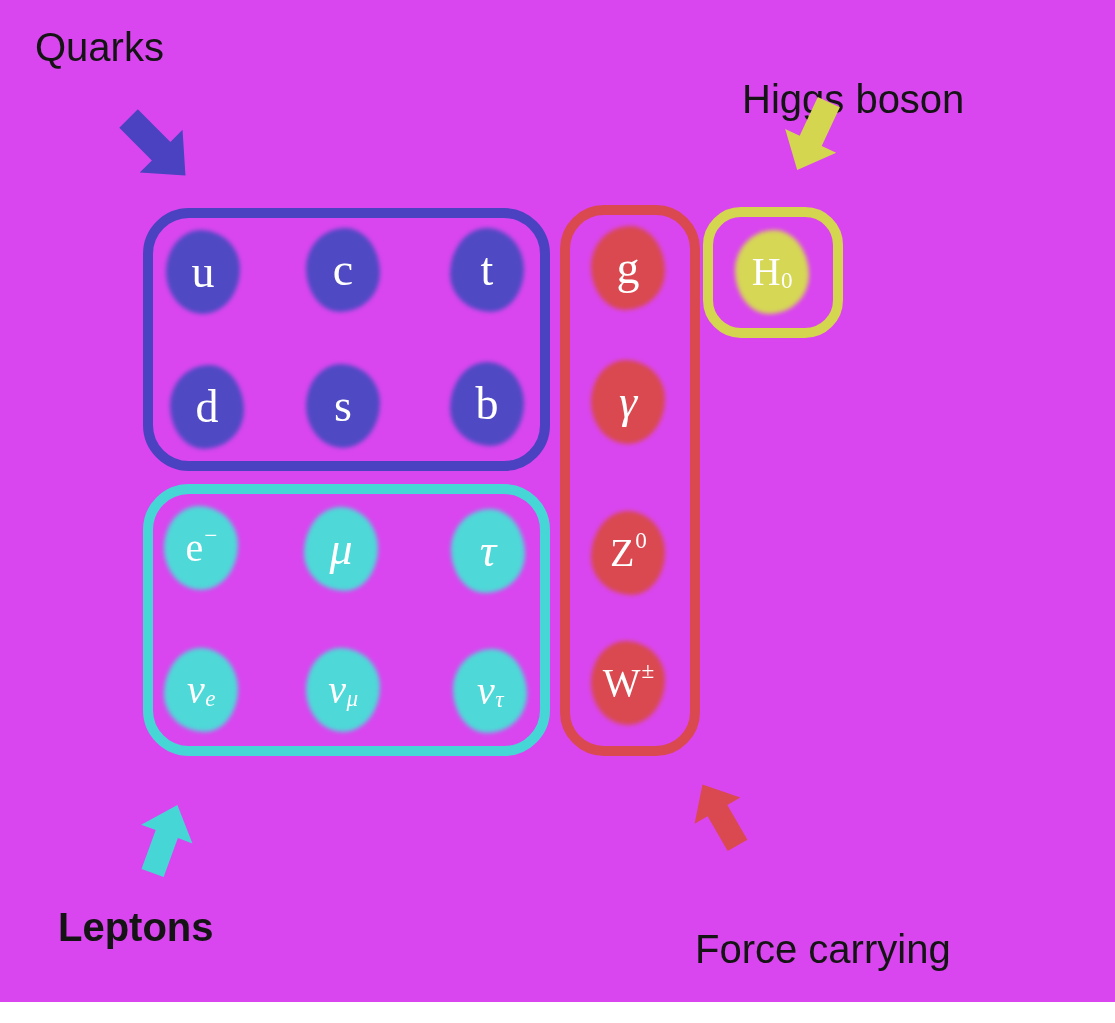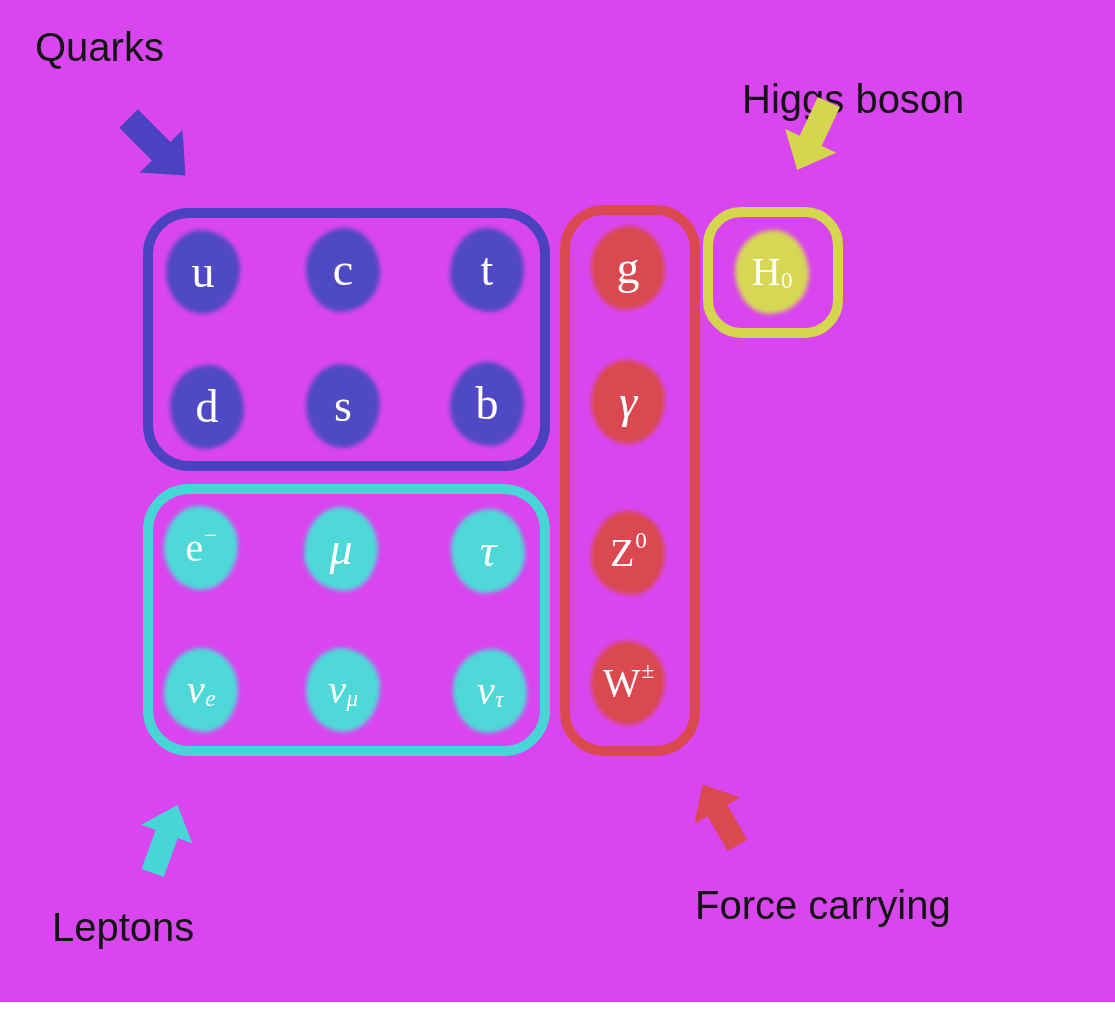--- a/index.html
+++ b/index.html
@@ -57,22 +57,22 @@
   
   .label {
     position: absolute;
     color: #141414;
     font-size: 40px;
     line-height: 1.35;
     white-space: nowrap;
   }
   .label-quarks  { left: 35px;  top: 20px; }
   .label-higgs   { left: 742px; top: 36px; margin-top: 36px; }
-  .label-leptons { left: 52px;  top: 900px; }
-  .label-force   { left: 695px; top: 878px; white-space: normal; width: 320px; }
+  .label-leptons { left: 58px;  top: 900px; font-weight: bold; }
+  .label-force   { left: 695px; top: 922px; white-space: normal; width: 320px; }
 
   
   .arrow { position: absolute; }
   .arrow svg { display: block; width: 100%; height: 100%; }
   .arrow-quarks  { left: 122px; top: 104px; width: 70px; height: 86px; transform: rotate(135deg); }
   .arrow-higgs   { left: 781px; top: 96px;  width: 64px; height: 80px; transform: rotate(205deg); }
   .arrow-leptons { left: 134px; top: 800px; width: 62px; height: 78px; transform: rotate(20deg); }
   .arrow-force   { left: 690px; top: 776px; width: 60px; height: 78px; transform: rotate(-30deg); }
 </style>
 </head>

